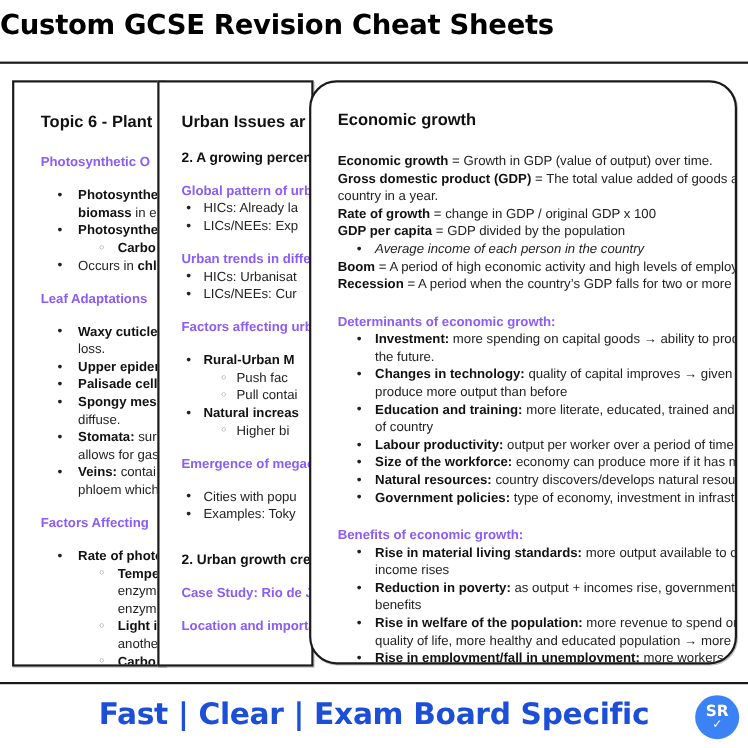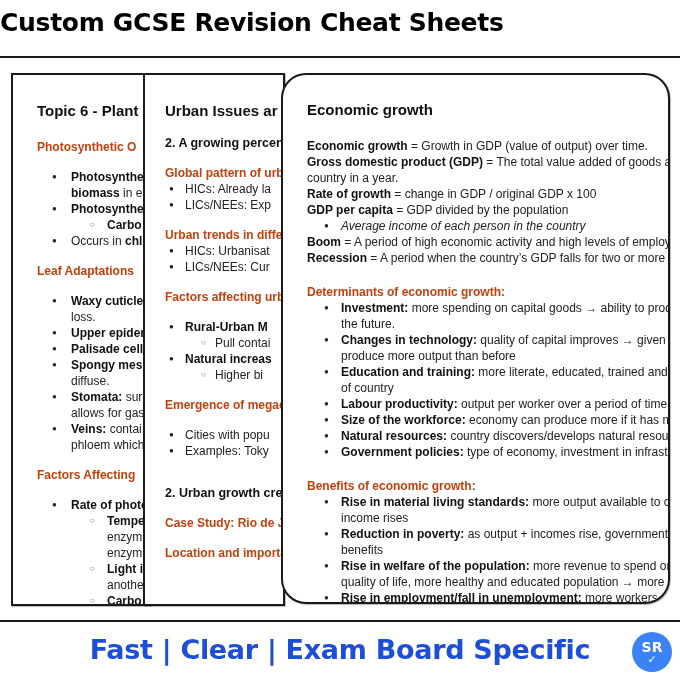--- a/index.html
+++ b/index.html
@@ -35,21 +35,21 @@
   .sheet2 { left: 143px; top: 73px; width: 142px; height: 533px; }
   .sheet3 { left: 281px; top: 73px; width: 389px; height: 531px; border-radius: 25px; }
 
   .sheet-inner { position: absolute; white-space: nowrap; font-size: 12px; line-height: 16px; color: #222; }
   .sheet1 .sheet-inner { left: 24px; top: 26px; }
   .sheet2 .sheet-inner { left: 20px; top: 26px; }
   .sheet3 .sheet-inner { left: 24px; top: 25px; }
 
   .doc-title { font-size: 15px; font-weight: bold; color: #111; margin-bottom: 18px; line-height: 20px; }
   .sheet2 .doc-title { margin-bottom: 14px; }
-  .sec { font-weight: bold; font-size: 12px; color: #c2410c; line-height: 16px; }
+  .sec { font-weight: bold; font-size: 12px; color: #8b5cf6; line-height: 16px; }
   .sub { font-weight: bold; font-size: 12.5px; color: #111; }
   .gap-s { height: 8px; }
   .gap-m { height: 14px; }
   .gap-l { height: 18px; }
 
   ul { list-style: none; }
   li { position: relative; }
   li.b1 { padding-left: 34px; }
   li.b1::before { content: "\25CF"; position: absolute; left: 15px; top: 0; font-size: 8px; }
   li.b1c { padding-left: 34px; }
@@ -130,20 +130,21 @@
     <div class="sec">Urban trends in differ</div>
     <ul>
       <li class="b1">HICs: Urbanisat</li>
       <li class="b1">LICs/NEEs: Cur</li>
     </ul>
     <div class="gap-m"></div>
     <div class="sec">Factors affecting urb</div>
     <div class="gap-m"></div>
     <ul>
       <li class="b1"><strong>Rural-Urban M</strong></li>
+      <li class="b2">Push fac</li>
       <li class="b2">Pull contai</li>
       <li class="b1"><strong>Natural increas</strong></li>
       <li class="b2">Higher bi</li>
     </ul>
     <div class="gap-m"></div>
     <div class="sec">Emergence of megac</div>
     <div class="gap-m"></div>
     <ul>
       <li class="b1">Cities with popu</li>
       <li class="b1">Examples: Toky</li>

